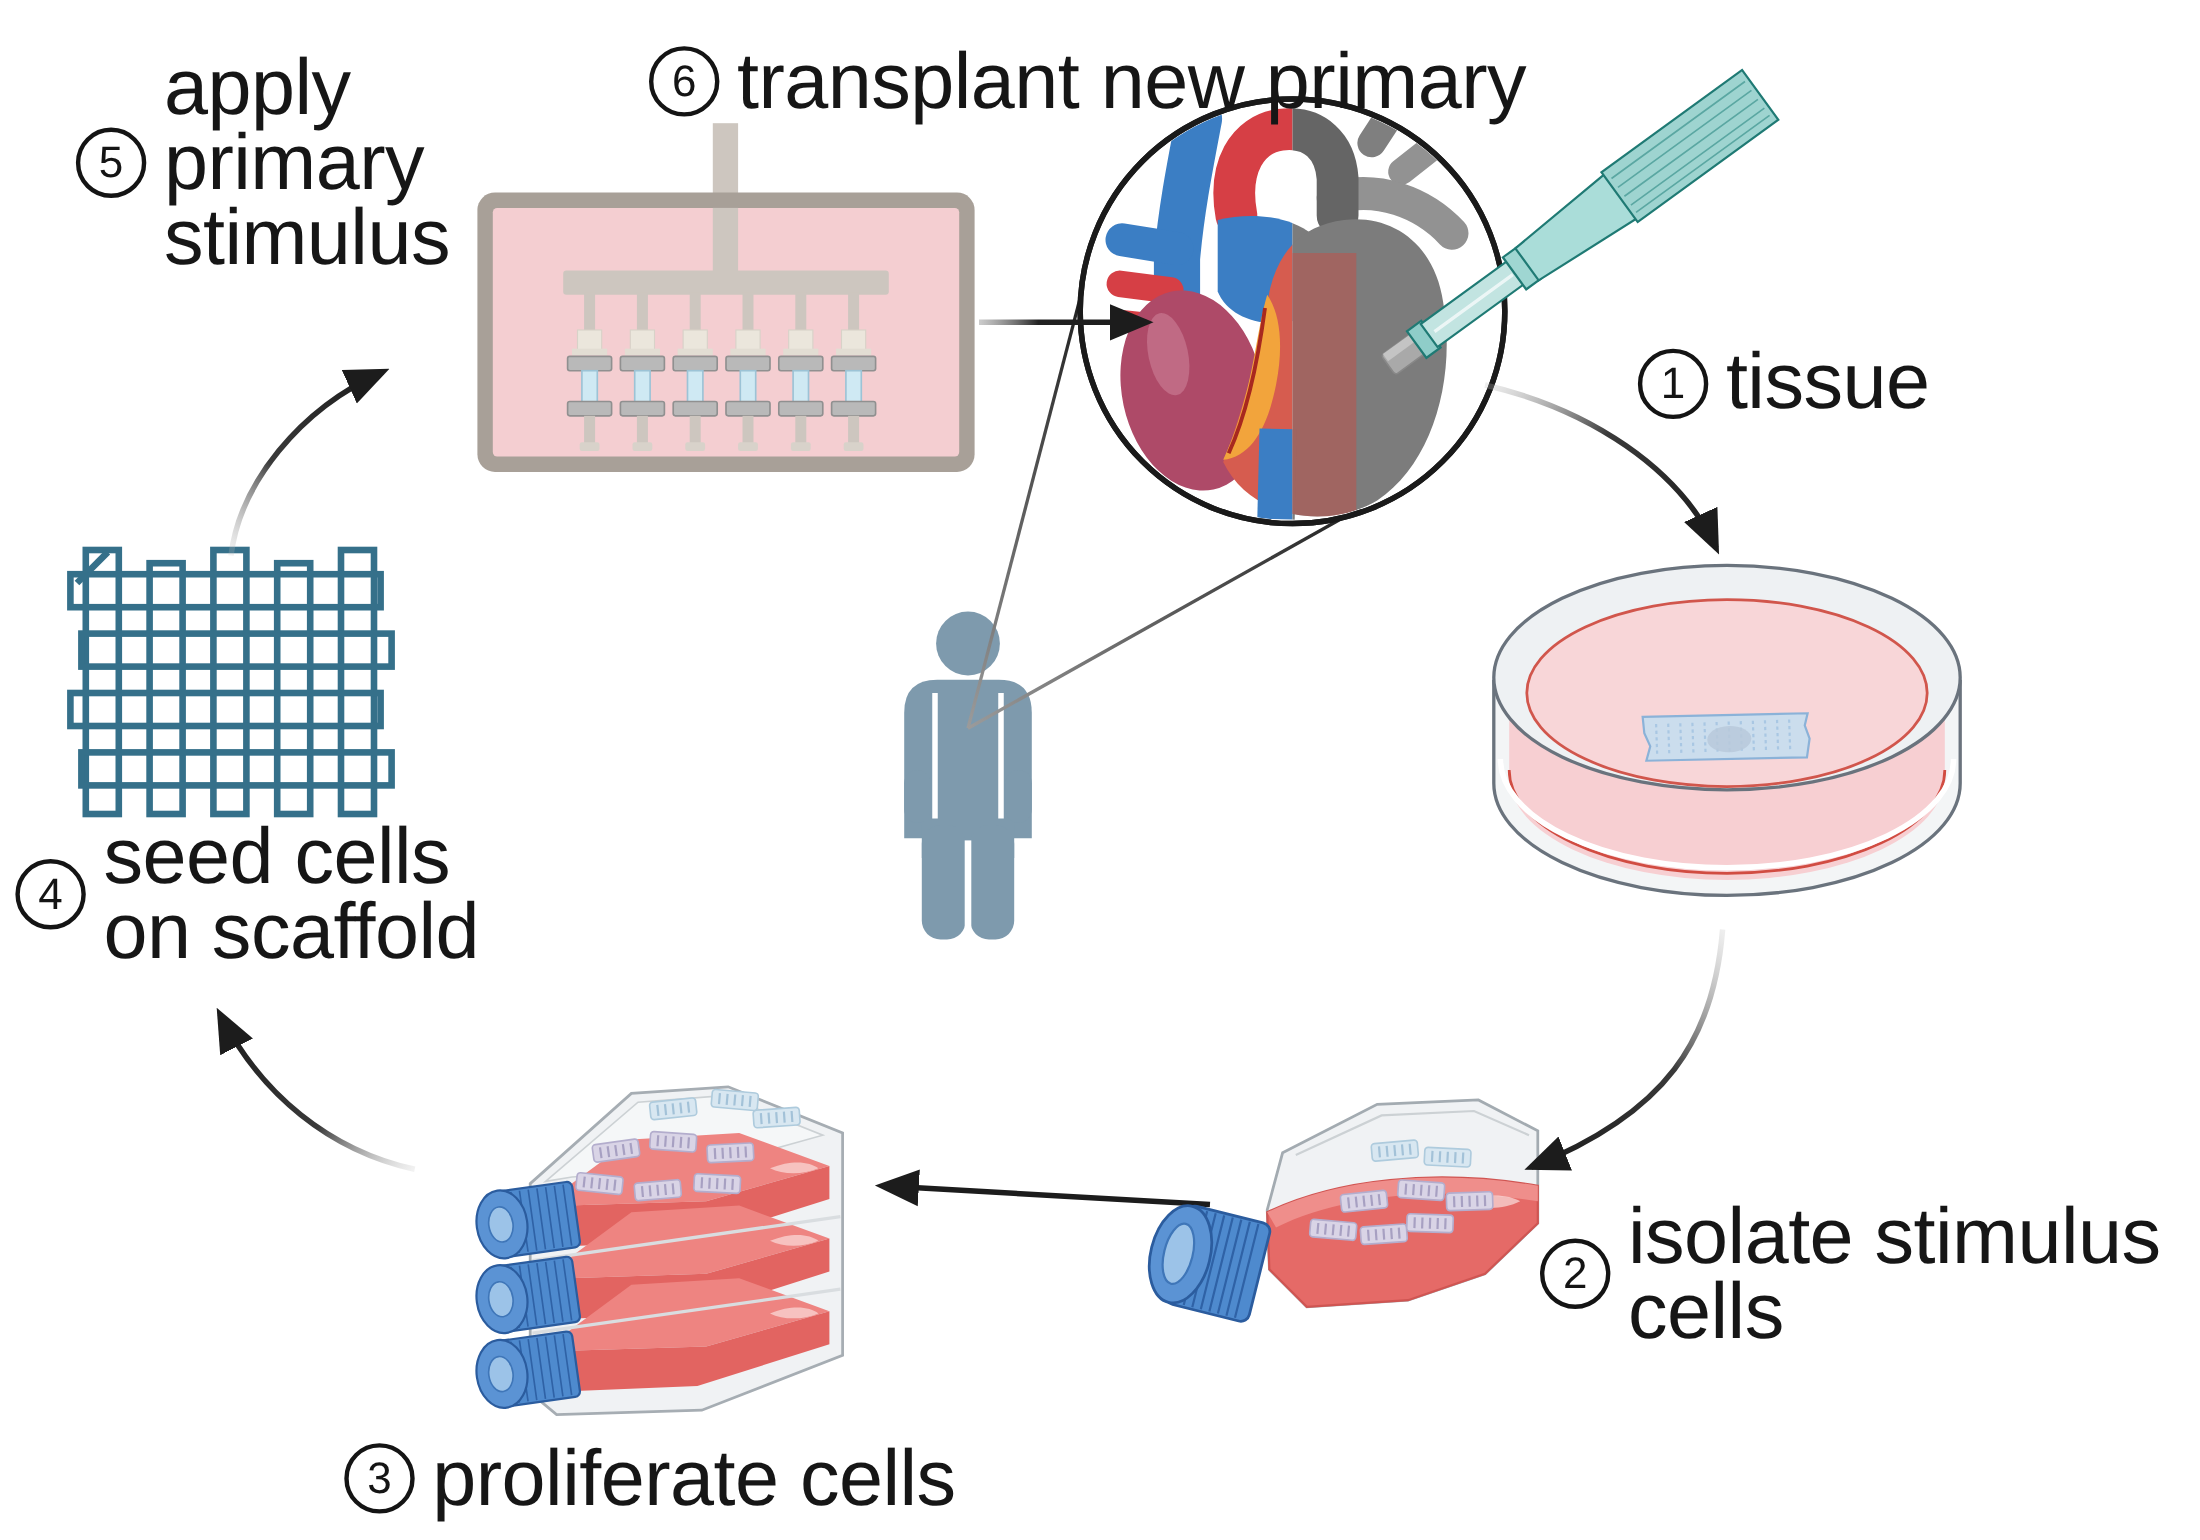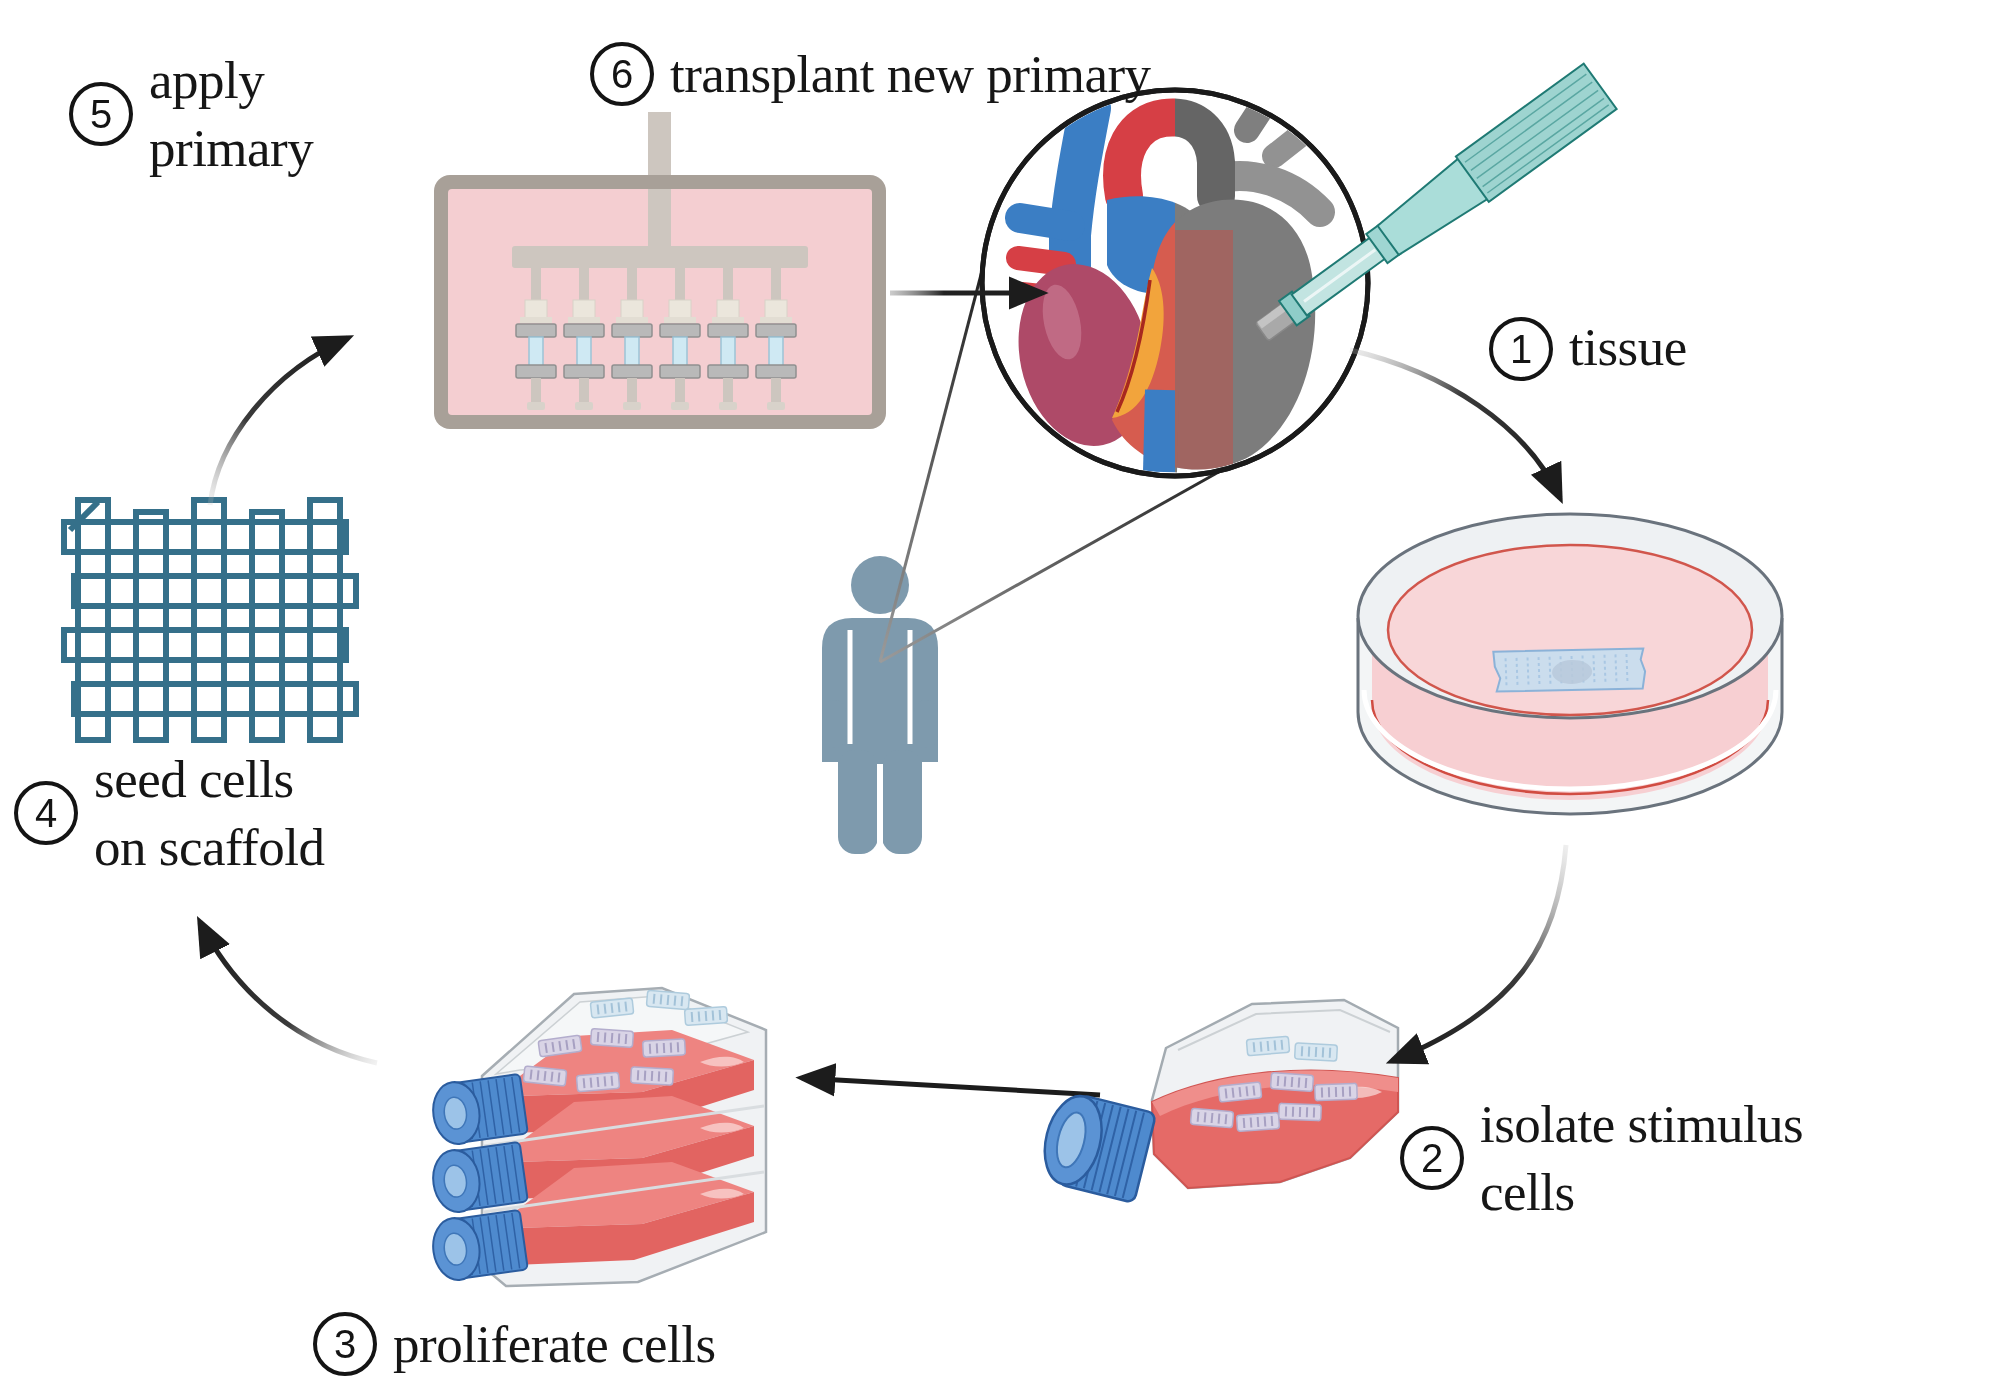--- a/index.html
+++ b/index.html
@@ -1,20 +1,20 @@
 <!DOCTYPE html>
 <html><head>
 <meta charset="utf-8">
 <style>
   html,body{margin:0;padding:0;background:#ffffff;width:2000px;height:1400px;overflow:hidden;
     font-family:"Liberation Sans","DejaVu Sans",sans-serif;}
   .stage{position:relative;width:2000px;height:1400px;background:#fff;}
   .stage > svg{position:absolute;left:0;top:0;}
   .step-label{position:absolute;display:flex;gap:16px;color:#161616;}
-  .step-label .lines{font-size:53px;letter-spacing:-0.5px;line-height:68px;white-space:nowrap;font-family:Liberation Serif, serif;}
+  .step-label .lines{font-size:72px;letter-spacing:-0.5px;line-height:68px;white-space:nowrap;}
   .step-label .lines span{display:block;}
   .badge{flex:0 0 auto;width:64px;height:64px;border:4px solid #141414;border-radius:50%;
     display:flex;align-items:center;justify-content:center;font-size:40px;color:#141414;
     box-sizing:border-box;background:transparent;}
   .v-center{align-items:center;}
   .v-top{align-items:flex-start;}
   .v-top .badge{margin-top:4px;}
 </style>
 </head>
 <body>
@@ -308,20 +308,21 @@
     <span>seed cells</span>
     <span>on scaffold</span>
   </div>
 </div>
 
 <div class="step-label v-center" style="left:69px; top:46px;">
   <span class="badge">5</span>
   <div class="lines">
     <span>apply</span>
     <span>primary</span>
+    <span>stimulus</span>
   </div>
 </div>
 
 <div class="step-label v-center" style="left:590px; top:40px;">
   <span class="badge">6</span>
   <div class="lines">
     <span>transplant new primary</span>
   </div>
 </div>
 

